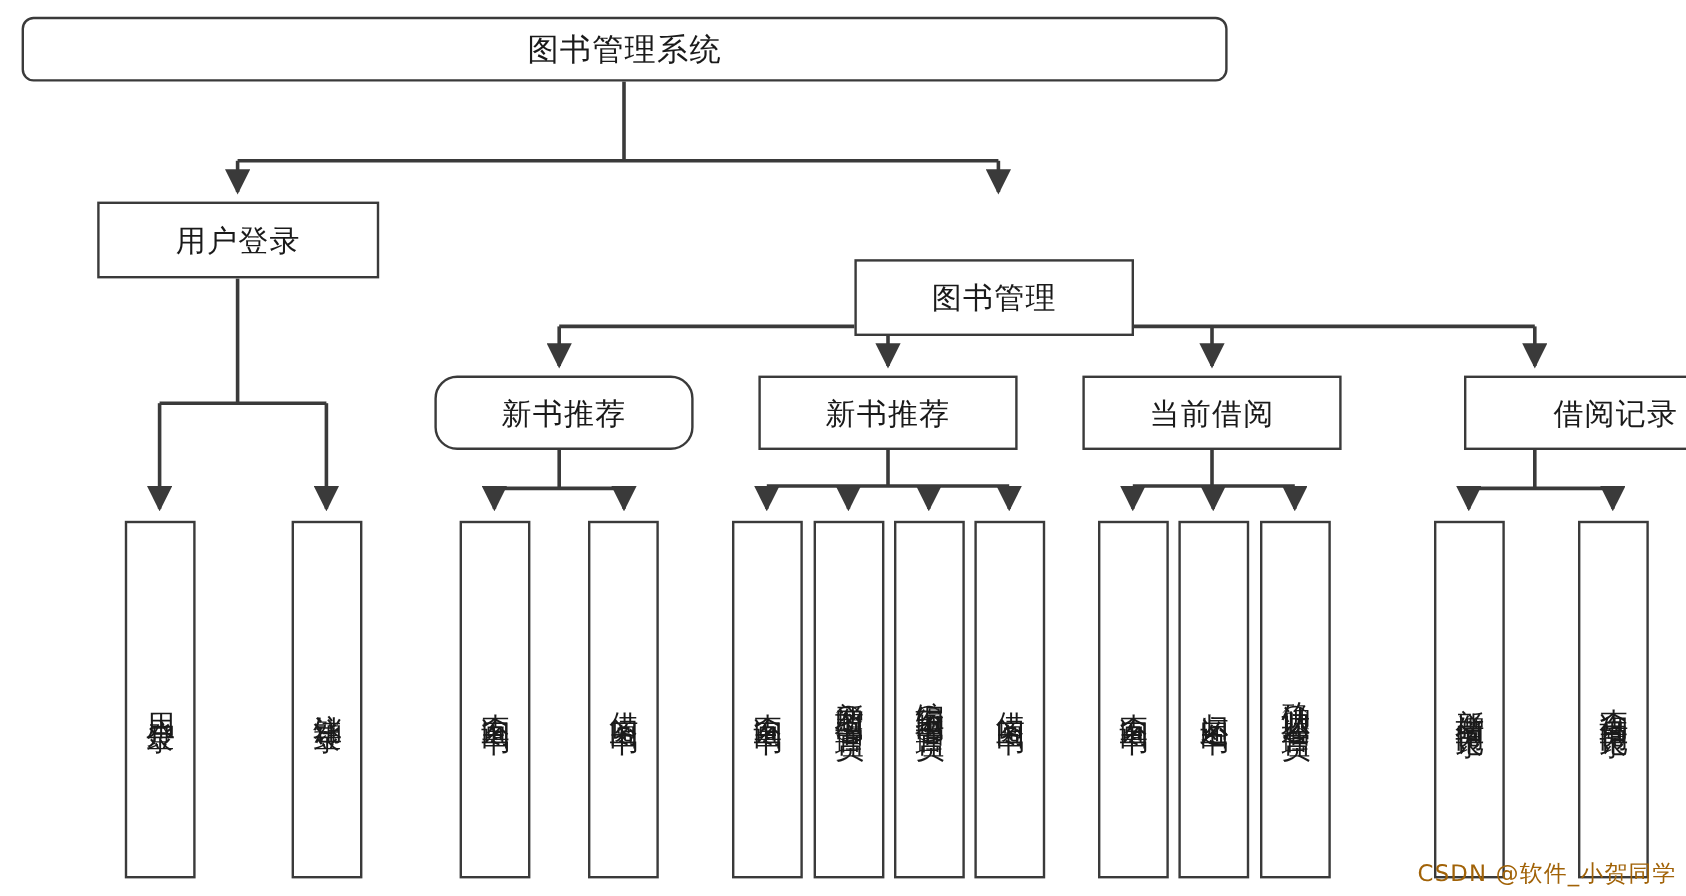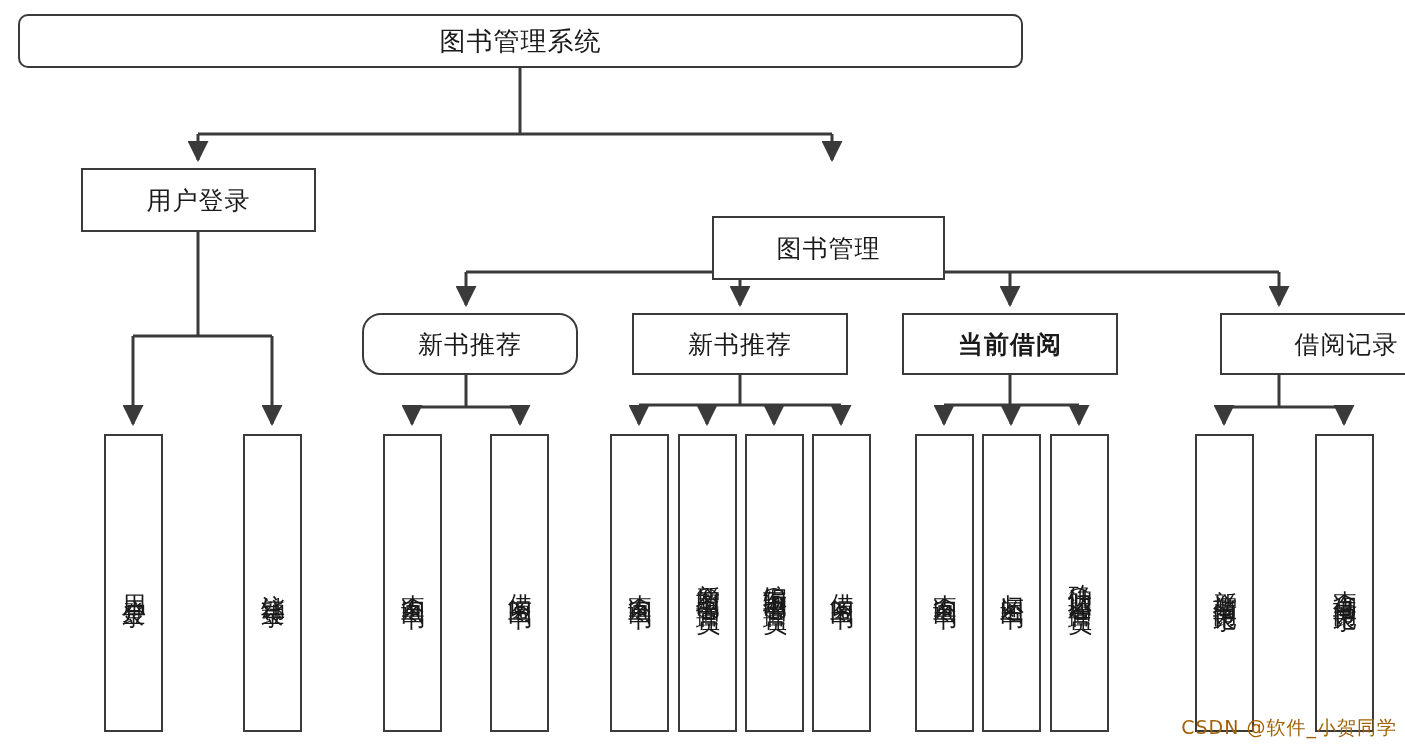--- a/index.html
+++ b/index.html
@@ -134,21 +134,21 @@
   <div class="node horizontal" style="left:712px; top:168px; width:233px; height:64px;margin-top:48px;">
     <span>图书管理</span>
   </div>
 
   <div class="node horizontal" style="left:362px; top:313px; width:216px; height:62px;border-radius:19px;">
     <span>新书推荐</span>
   </div>
   <div class="node horizontal" style="left:632px; top:313px; width:216px; height:62px;">
     <span>新书推荐</span>
   </div>
-  <div class="node horizontal" style="left:902px; top:313px; width:216px; height:62px;font-weight:bold;">
+  <div class="node horizontal" style="left:902px; top:313px; width:216px; height:62px;">
     <span>当前借阅</span>
   </div>
   <div class="node horizontal" style="left:1220px; top:313px; width:214px; height:62px;padding-left:39px;">
     <span>借阅记录</span>
   </div>
 
   <div class="node vertical" style="left:104px; top:434px; width:59px; height:298px;">
     <span class="vtext">用户登录</span>
   </div>
   <div class="node vertical" style="left:243px; top:434px; width:59px; height:298px;">

